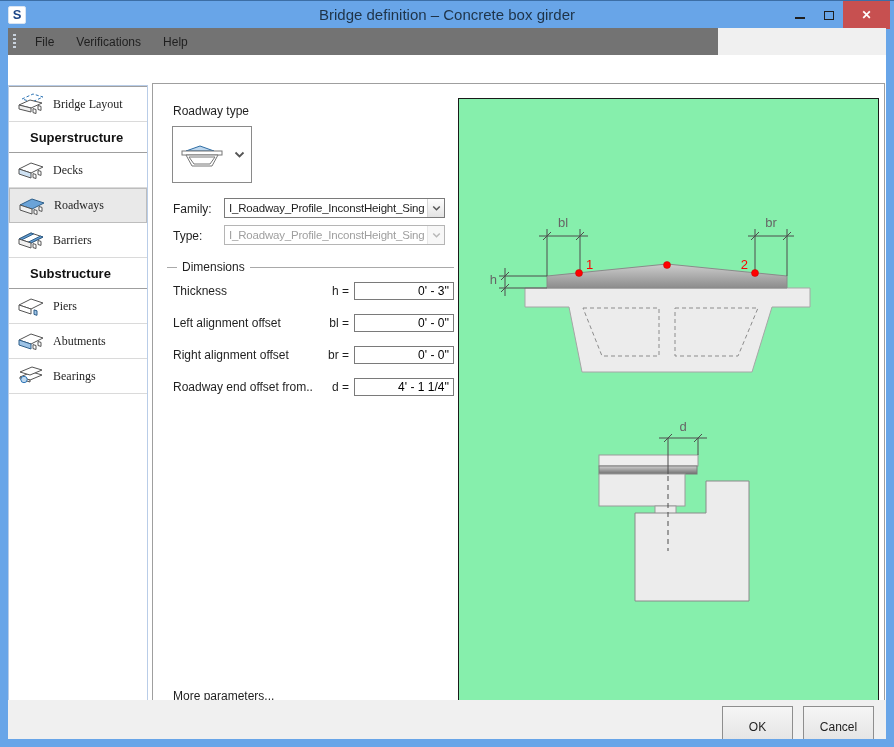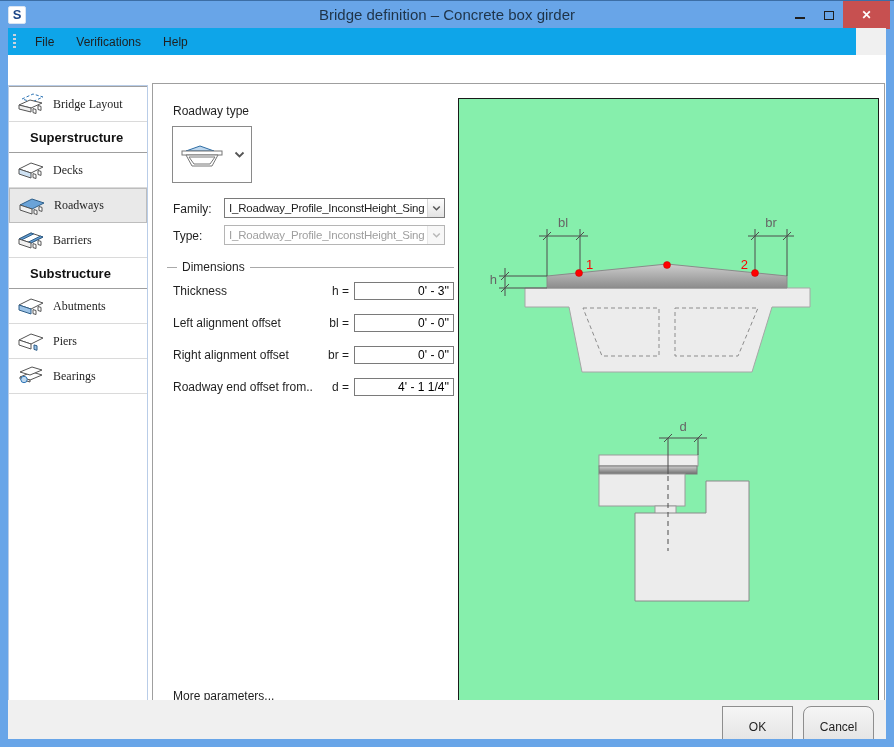--- a/index.html
+++ b/index.html
@@ -18,21 +18,21 @@
                 font-size:15px; color:#1e3348; }
   .win-controls { position:absolute; right:4px; top:0; height:28px; display:flex; }
   .win-btn { width:29px; height:28px; display:flex; align-items:center; justify-content:center; cursor:default; }
   .win-btn.min span { display:block; width:10px; height:2px; background:#1f1f1f; margin-top:6px; }
   .win-btn.max span { display:block; width:10px; height:9px; border:1px solid #1f1f1f; background:transparent; }
   .win-btn.close { width:47px; background:#c75050; color:#fff; font-size:12px; font-weight:bold; }
 
   
   .client { position:absolute; left:8px; top:28px; width:878px; height:711px; background:#f0f0f0; }
 
-  .menubar { position:absolute; left:0; top:0; width:848px; height:27px; background:#0ea5e9;
+  .menubar { position:absolute; left:0; top:0; width:710px; height:27px; background:#737373;
              display:flex; align-items:center; }
   .menu-grip { width:3px; height:15px; margin:0 8px 0 5px;
                background-image:repeating-linear-gradient(#c9d3de 0 2px, transparent 2px 4px); }
   .menu-item { padding:4px 11px; color:#1f1f1f; }
 
   .workspace { position:absolute; left:0; top:27px; width:878px; height:645px; background:#ffffff; }
 
   
   .sidebar { position:absolute; left:0; top:30px; width:140px; height:633px;
              background:#fff; border:1px solid #b9cde8; }
@@ -80,21 +80,21 @@
   
   .diagram-box { position:absolute; left:305px; top:14px; width:421px; height:610px;
                  background:#86efac; border:1px solid #1a1a1a; }
 
   
   .footer { position:absolute; left:0; bottom:0; width:878px; height:39px; background:#f0f0f0; }
   .dlg-btn { position:absolute; top:6px; width:71px; height:41px;
              background:linear-gradient(#f5f5f5,#e2e2e2); border:1px solid #8e8e8e;
              font-family:"Liberation Sans",sans-serif; font-size:12px; color:#1f1f1f; cursor:default; }
   .dlg-btn.ok { left:714px; }
-  .dlg-btn.cancel { left:795px;border-radius:8px; }
+  .dlg-btn.cancel { left:795px; }
 
   .bottom-edge { position:absolute; left:0; bottom:0; width:894px; height:8px; background:#68a5e8; }
 </style>
 </head>
 <body>
 
 <div class="window">
 
   <div class="titlebar">
     <div class="app-icon">S</div>
@@ -162,32 +162,32 @@
             </svg>
             <span class="side-label">Barriers</span>
           </div>
         </div>
 
         <div class="side-header">Substructure</div>
         <div class="side-group">
           <div class="side-item">
             <svg width="28" height="24" viewBox="0 0 28 24">
               <path d="M2,11 L14,5 L26,9 L14,15 Z" fill="#fff" stroke="#555"></path>
+              <path d="M2,11 L14,15 L14,20 L2,16 Z" fill="#fff" stroke="#555"></path>
+              <path d="M17,15.9 l3,0.9 v4.5 l-3,-0.9 z" fill="#9dc3e6" stroke="#2e5f8a"></path>
+            </svg>
+            <span class="side-label">Piers</span>
+          </div>
+          <div class="side-item">
+            <svg width="28" height="24" viewBox="0 0 28 24">
+              <path d="M2,11 L14,5 L26,9 L14,15 Z" fill="#fff" stroke="#555"></path>
               <path d="M2,11 L14,15 L14,20 L2,16 Z" fill="#9dc3e6" stroke="#2e5f8a"></path>
               <path d="M16,15.6 l3,0.9 v4 l-3,-0.9 z M21,12.5 l3,0.9 v4 l-3,-0.9 z" fill="#fff" stroke="#555"></path>
             </svg>
             <span class="side-label">Abutments</span>
-          </div>
-          <div class="side-item">
-            <svg width="28" height="24" viewBox="0 0 28 24">
-              <path d="M2,11 L14,5 L26,9 L14,15 Z" fill="#fff" stroke="#555"></path>
-              <path d="M2,11 L14,15 L14,20 L2,16 Z" fill="#fff" stroke="#555"></path>
-              <path d="M17,15.9 l3,0.9 v4.5 l-3,-0.9 z" fill="#9dc3e6" stroke="#2e5f8a"></path>
-            </svg>
-            <span class="side-label">Piers</span>
           </div>
           <div class="side-item">
             <svg width="28" height="24" viewBox="0 0 28 24">
               <path d="M3,13 L15,8 L25,11 L13,16 Z" fill="#fff" stroke="#555"></path>
               <path d="M3,13 L13,16 L13,18 L3,15 Z" fill="#f0f0f0" stroke="#555"></path>
               <path d="M3,8 L15,3 L25,6 L13,11 Z" fill="#fff" stroke="#555"></path>
               <circle cx="7" cy="15.5" r="3.2" fill="#bdd7ee" stroke="#2e75b6"></circle>
             </svg>
             <span class="side-label">Bearings</span>
           </div>

